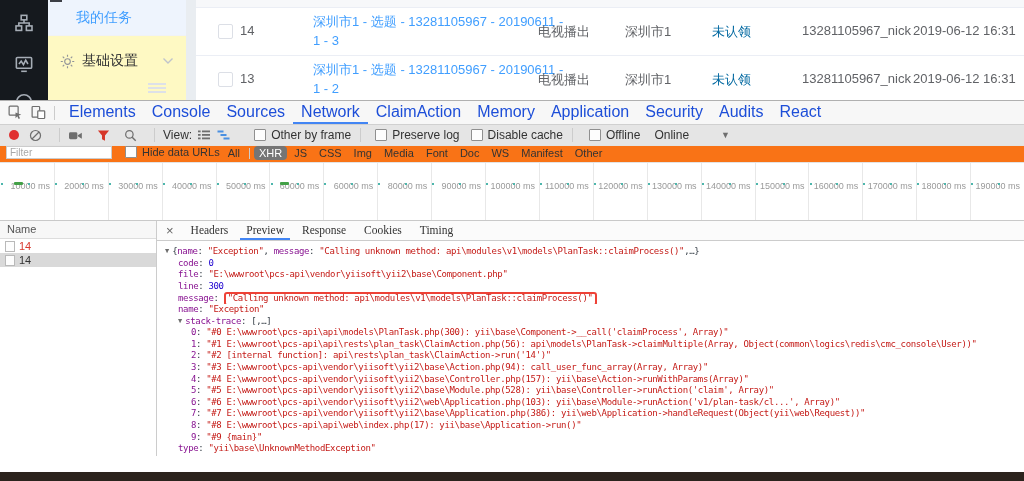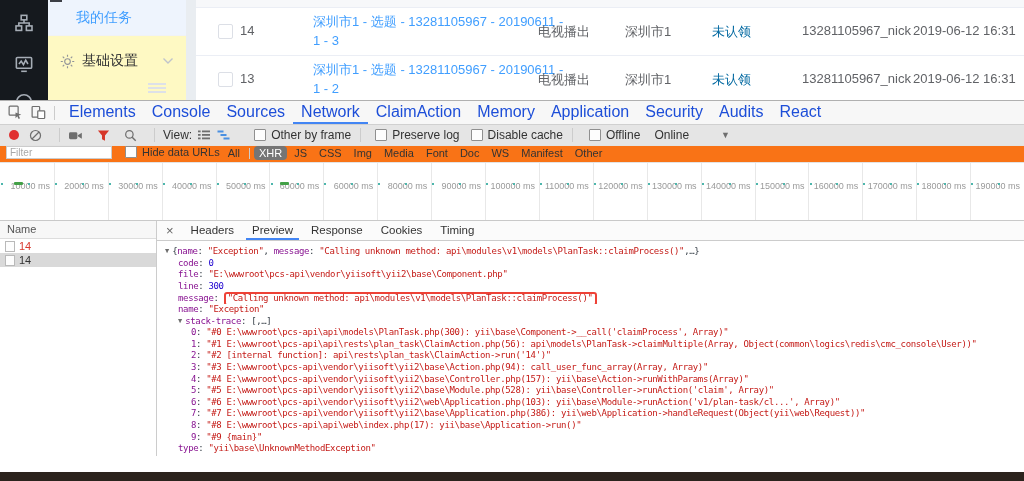--- a/index.html
+++ b/index.html
@@ -54,21 +54,21 @@
   .dt-main{position:relative;height:235px;display:flex;box-sizing:border-box;}
   .req-panel{width:157px;border-right:1px solid #ccc;box-sizing:border-box;font-size:11px;flex:0 0 auto;}
   .req-head{height:18px;line-height:17px;padding-left:7px;color:#555;background:#f7f7f7;border-bottom:1px solid #ddd;box-sizing:border-box;}
   .req{height:14px;display:flex;align-items:center;padding-left:5px;gap:4px;color:#333;cursor:default;}
   .req.error{color:#d93a2f;}
   .req.selected{background:#d9d9d9;}
   .req-icon{width:8px;height:9px;border:1px solid #b9b9b9;background:#fdfdfd;flex:0 0 auto;}
   .detail-panel{flex:1;display:flex;flex-direction:column;min-width:0;}
   .detail-tabs{height:20px;display:flex;align-items:center;border-bottom:1px solid #ccc;font-size:11.5px;color:#333;background:#fbfbfb;box-sizing:border-box;flex:0 0 auto;}
   .dclose{padding:0 8px 0 9px;font-size:13px;color:#666;cursor:default;}
-  .dtab{padding:0 6px;margin:0 3px;height:100%;display:flex;align-items:center;border-bottom:2px solid transparent;box-sizing:border-box;cursor:default;}
+  .dtab{padding:0 6px;margin:0 3px;height:100%;display:flex;align-items:center;border-bottom:2px solid transparent;box-sizing:border-box;cursor:default;font-family:Liberation Serif, serif;}
   .dtab.active{border-bottom-color:#4285f4;}
   .detail-content{flex:1;overflow:hidden;padding-top:5px;background:#fff;
      font-family:"DejaVu Sans Mono","Liberation Mono",monospace;font-size:9px;letter-spacing:-0.35px;line-height:11.6px;color:#303942;}
   .pv-line{white-space:pre;height:11.6px;overflow:hidden;}
   .pv-arrow{display:inline-block;font-size:7px;color:#6e6e6e;margin-right:3px;vertical-align:1px;letter-spacing:0;}
   .sg-k{color:#881391;} .sg-s{color:#c41a16;} .sg-n{color:#1c00cf;} .sg-p{color:#303942;}
   .sg-h{color:#c41a16;border:2px solid #ee4237;border-radius:3px;padding:0 2px;display:inline-block;height:10px;line-height:9.5px;}
   .dt-status{height:17px;border-top:1px solid #ccc;background:#f3f3f3;font-size:11px;color:#555;display:flex;align-items:center;padding-left:8px;box-sizing:border-box;}
   .bottom-bar{position:absolute;left:0;top:472px;width:1024px;height:9px;background:#2b231d;}
 </style>

